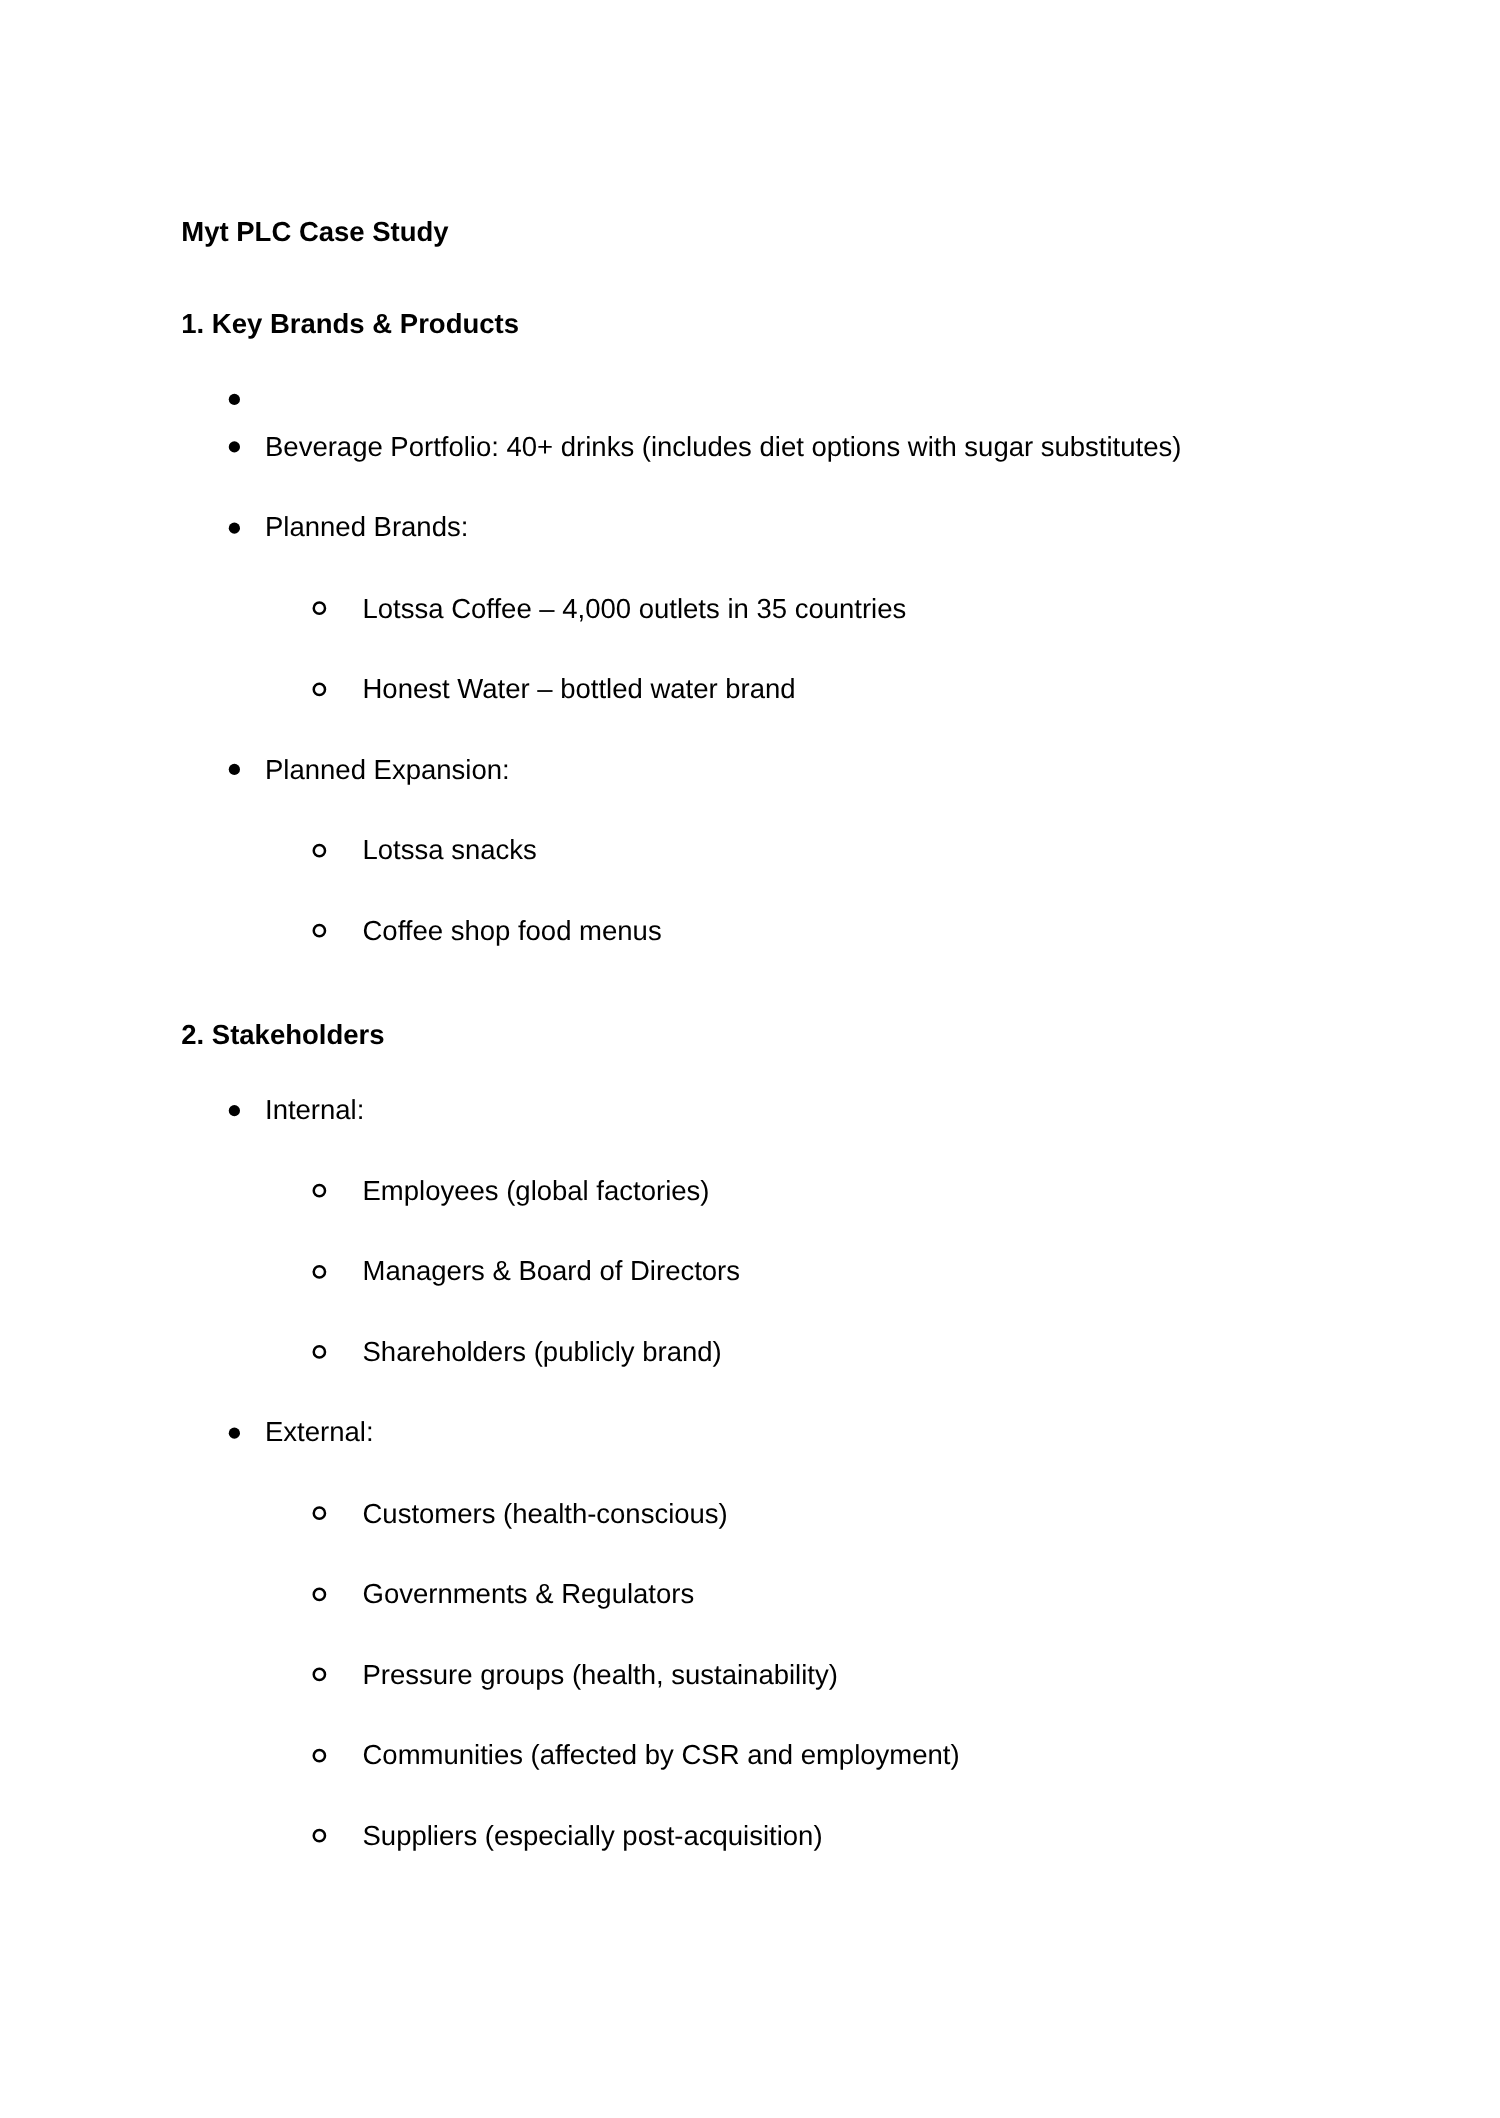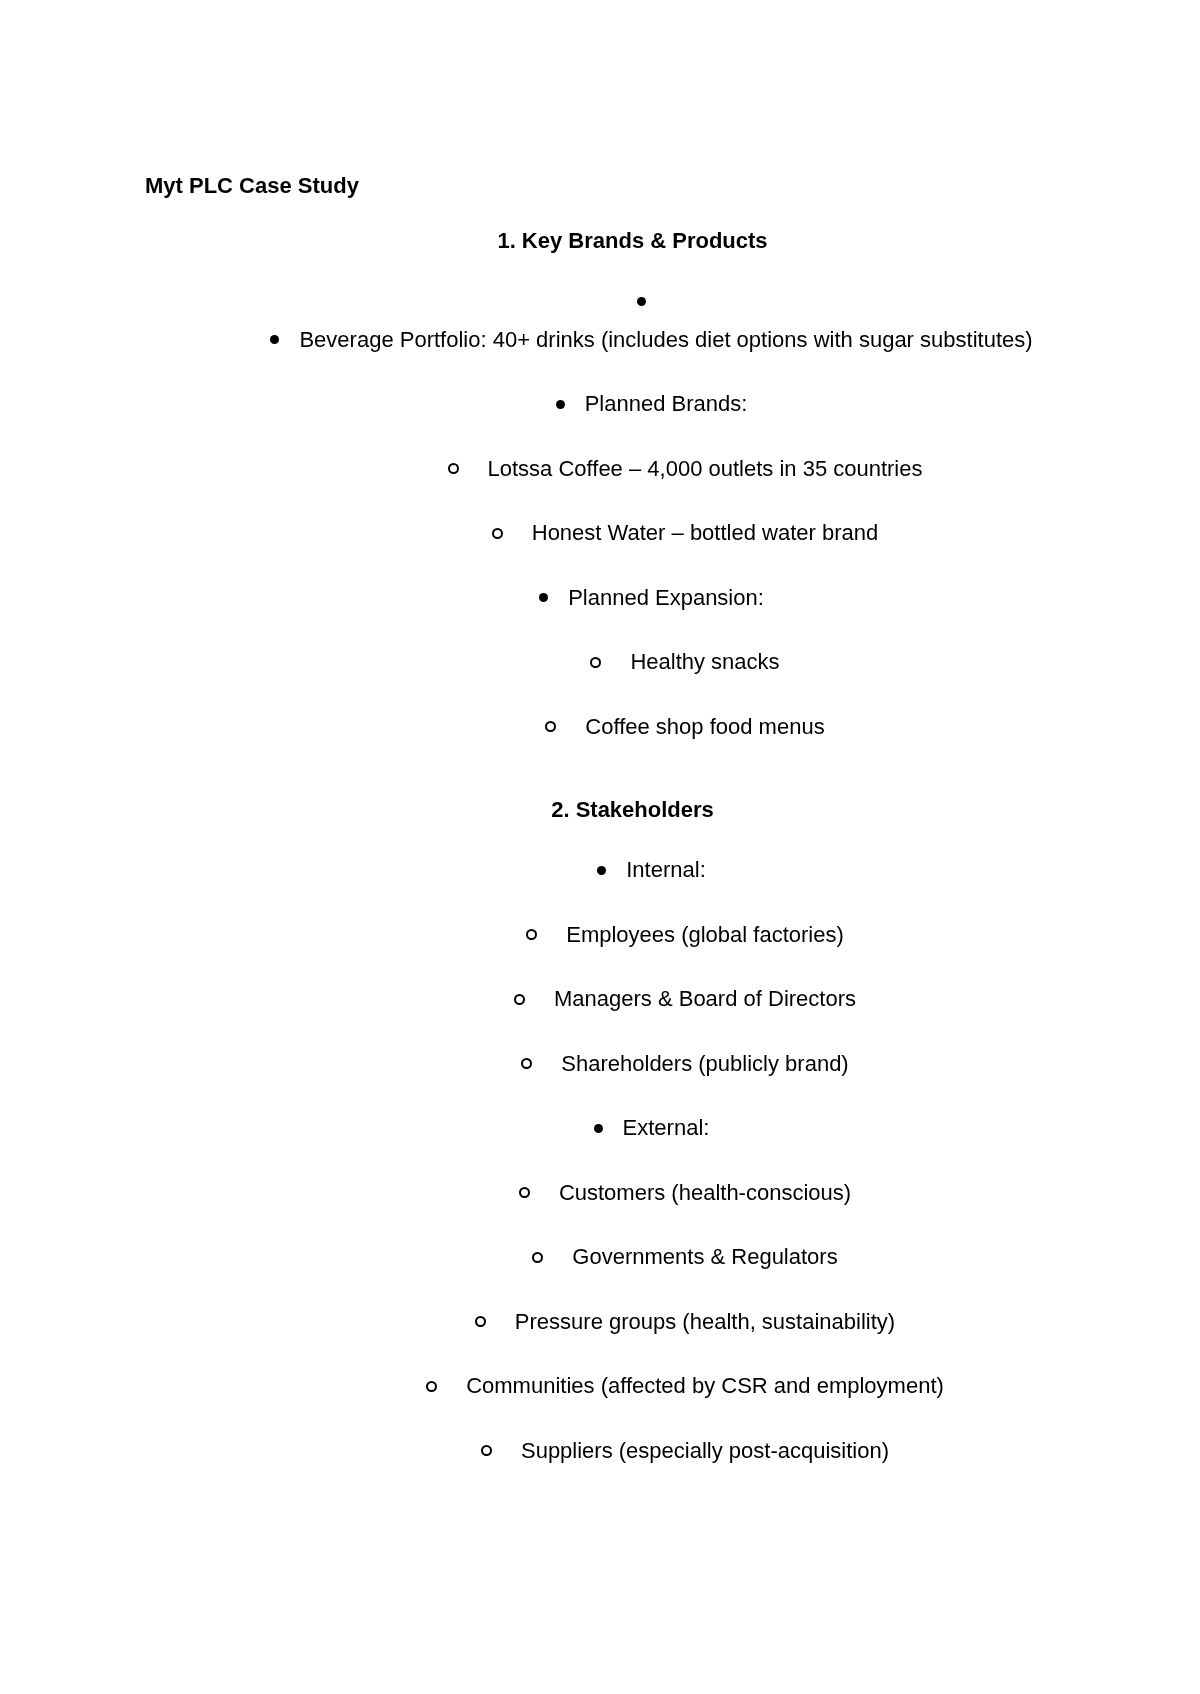--- a/index.html
+++ b/index.html
@@ -17,32 +17,33 @@
     width: 1200px;
     height: 1694px;
     padding: 173px 80px 0 145px;
     background: #ffffff;
     font-family: "Liberation Sans", sans-serif;
     color: #000000;
     display: flex;
     flex-direction: column;
     align-items: flex-start;
     overflow: hidden;
+    gap: 18px;
   }
   .doc-title {
     font-size: 22px;
     font-weight: bold;
     line-height: 26px;
     margin: 0 0 29px 0;
     white-space: nowrap;
   }
   .doc-body {
     display: flex;
     flex-direction: column;
-    align-items: center;
+    align-items: flex-start;
     width: 100%;
   }
   .heading {
     font-size: 22px;
     font-weight: bold;
     line-height: 26px;
     margin: 0 0 34px 0;
     white-space: nowrap;
   }
   .heading.spaced {
@@ -87,21 +88,21 @@
 <div class="page">
   <h1 class="doc-title">Myt PLC Case Study</h1>
   <div class="doc-body" id="doc-body">
       <h2 class="heading">1. Key Brands &amp; Products</h2>
       <div class="li lvl1"><span class="marker m1"></span></div>
       <div class="li lvl1"><span class="marker m1"></span><span>Beverage Portfolio: 40+ drinks (includes diet options with sugar substitutes)</span></div>
       <div class="li lvl1"><span class="marker m1"></span><span>Planned Brands:</span></div>
       <div class="li lvl2"><span class="marker m2"></span><span>Lotssa Coffee – 4,000 outlets in 35 countries</span></div>
       <div class="li lvl2"><span class="marker m2"></span><span>Honest Water – bottled water brand</span></div>
       <div class="li lvl1"><span class="marker m1"></span><span>Planned Expansion:</span></div>
-      <div class="li lvl2"><span class="marker m2"></span><span>Healthy snacks</span></div>
+      <div class="li lvl2"><span class="marker m2"></span><span>Lotssa snacks</span></div>
       <div class="li lvl2"><span class="marker m2"></span><span>Coffee shop food menus</span></div>
       <h2 class="heading spaced">2. Stakeholders</h2>
       <div class="li lvl1"><span class="marker m1"></span><span>Internal:</span></div>
       <div class="li lvl2"><span class="marker m2"></span><span>Employees (global factories)</span></div>
       <div class="li lvl2"><span class="marker m2"></span><span>Managers &amp; Board of Directors</span></div>
       <div class="li lvl2"><span class="marker m2"></span><span>Shareholders (publicly brand)</span></div>
       <div class="li lvl1"><span class="marker m1"></span><span>External:</span></div>
       <div class="li lvl2"><span class="marker m2"></span><span>Customers (health-conscious)</span></div>
       <div class="li lvl2"><span class="marker m2"></span><span>Governments &amp; Regulators</span></div>
       <div class="li lvl2"><span class="marker m2"></span><span>Pressure groups (health, sustainability)</span></div>

